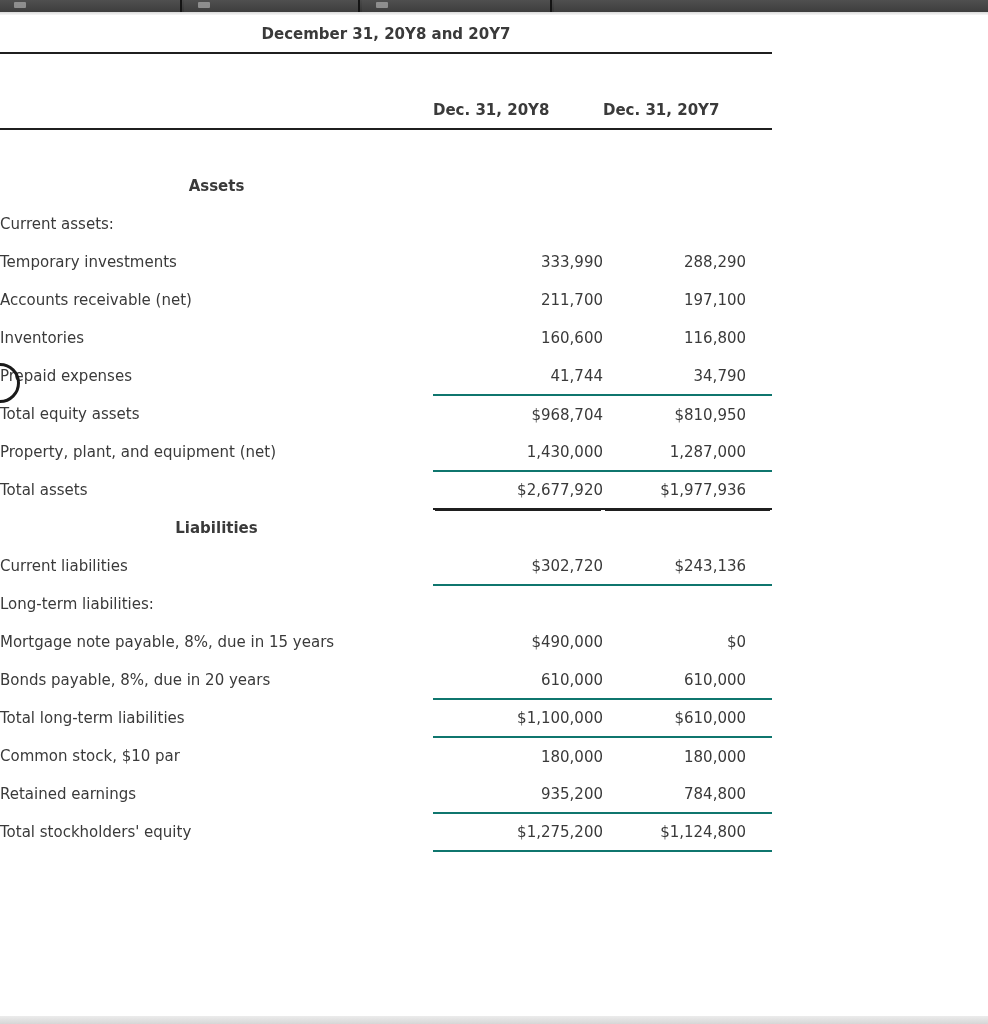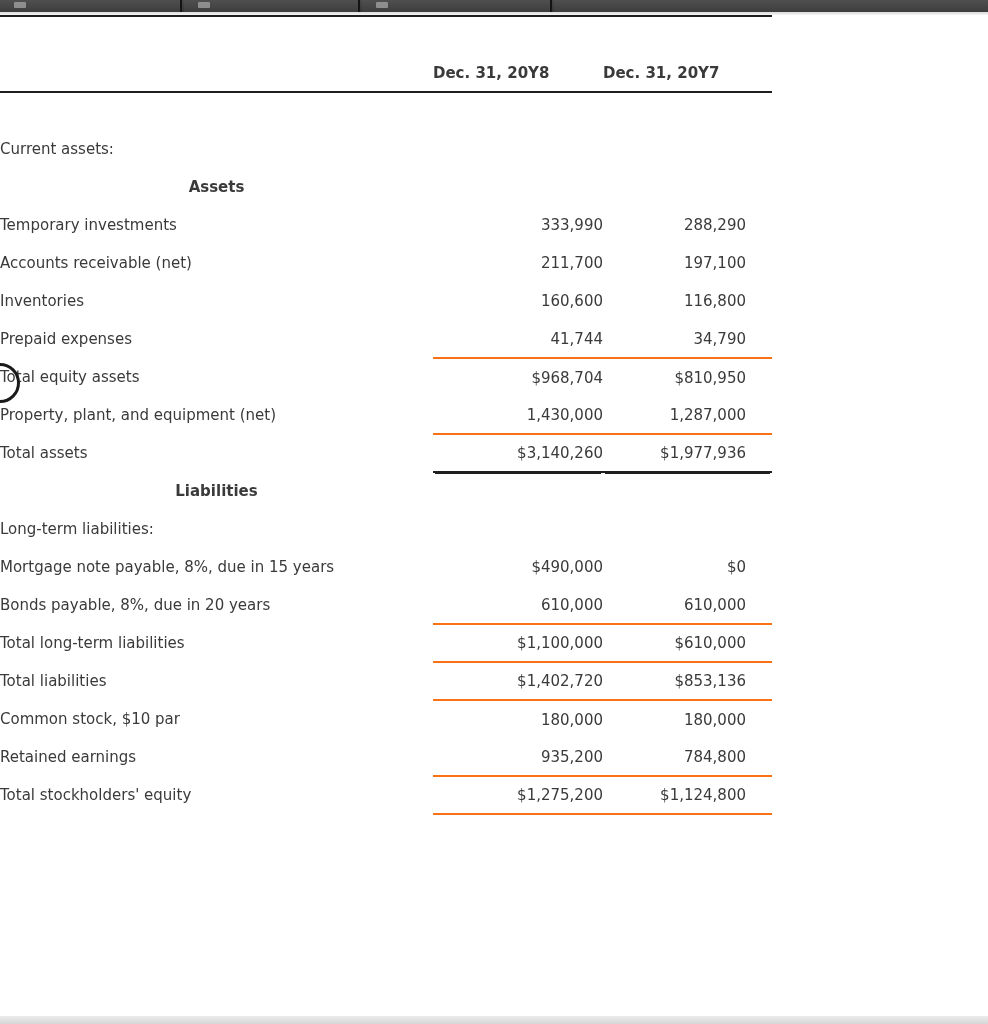--- a/index.html
+++ b/index.html
@@ -103,21 +103,21 @@
   }
 
   
   td.num {
     text-align: right;
     padding-right: 26px;
     white-space: nowrap;
     font-size: 15px;
   }
   td.num.y7 { padding-right: 26px; }
-  .rule-bottom { border-bottom: 2px solid #f97316; }
+  .rule-bottom { border-bottom: 2px solid #0f766e; }
   .rule-double {
     border-bottom: 2px solid #1f1f1f;
     box-shadow: 0 4px 0 -2px #1f1f1f;
   }
 
   
   td.fullrule { border-top: 2px solid #1f1f1f; height: 0; padding: 0; }
 
   
   .bottom-strip {
@@ -149,47 +149,50 @@
   <div class="cursor-ring"></div>
 
   <table class="bs">
     <colgroup>
       <col class="c-label">
         <col class="c-y8">
         <col class="c-y7">
     </colgroup>
     <tbody>
 
+      <tr>
+        <td class="doctitle" colspan="3">December 31, 20Y8 and 20Y7</td>
+      </tr>
 
       <tr>
         <td class="fullrule" colspan="3"></td>
       </tr>
 
       <tr>
         <td class="label"></td>
         <td class="colhead">Dec. 31, 20Y8</td>
         <td class="colhead">Dec. 31, 20Y7</td>
       </tr>
 
       <tr>
         <td class="fullrule" colspan="3"></td>
       </tr>
 
       <tr>
+        <td class="sectionhead">Assets</td>
+        <td></td>
+        <td></td>
+      </tr>
+
+      <tr>
         <td class="label">Current assets:</td>
         <td class="num"></td>
         <td class="num y7"></td>
       </tr>
 
-      <tr>
-        <td class="sectionhead">Assets</td>
-        <td></td>
-        <td></td>
-      </tr>
-
 
       <tr>
         <td class="label">Temporary investments</td>
         <td class="num">333,990</td>
         <td class="num y7">288,290</td>
       </tr>
 
       <tr>
         <td class="label">Accounts receivable (net)</td>
         <td class="num">211,700</td>
@@ -216,30 +219,35 @@
 
 
       <tr>
         <td class="label">Property, plant, and equipment (net)</td>
         <td class="num rule-bottom">1,430,000</td>
         <td class="num y7 rule-bottom">1,287,000</td>
       </tr>
 
       <tr>
         <td class="label">Total assets</td>
-        <td class="num rule-double">$3,140,260</td>
+        <td class="num rule-double">$2,677,920</td>
         <td class="num y7 rule-double">$1,977,936</td>
       </tr>
 
       <tr>
         <td class="sectionhead">Liabilities</td>
         <td></td>
         <td></td>
       </tr>
 
+      <tr>
+        <td class="label">Current liabilities</td>
+        <td class="num rule-bottom">$302,720</td>
+        <td class="num y7 rule-bottom">$243,136</td>
+      </tr>
 
       <tr>
         <td class="label">Long-term liabilities:</td>
         <td class="num"></td>
         <td class="num y7"></td>
       </tr>
 
       <tr>
         <td class="label">Mortgage note payable, 8%, due in 15 years</td>
         <td class="num">$490,000</td>
@@ -251,25 +259,20 @@
         <td class="num rule-bottom">610,000</td>
         <td class="num y7 rule-bottom">610,000</td>
       </tr>
 
       <tr>
         <td class="label">Total long-term liabilities</td>
         <td class="num rule-bottom">$1,100,000</td>
         <td class="num y7 rule-bottom">$610,000</td>
       </tr>
 
-      <tr>
-        <td class="label">Total liabilities</td>
-        <td class="num rule-bottom">$1,402,720</td>
-        <td class="num y7 rule-bottom">$853,136</td>
-      </tr>
 
 
 
       <tr>
         <td class="label">Common stock, $10 par</td>
         <td class="num">180,000</td>
         <td class="num y7">180,000</td>
       </tr>
 
       <tr>

